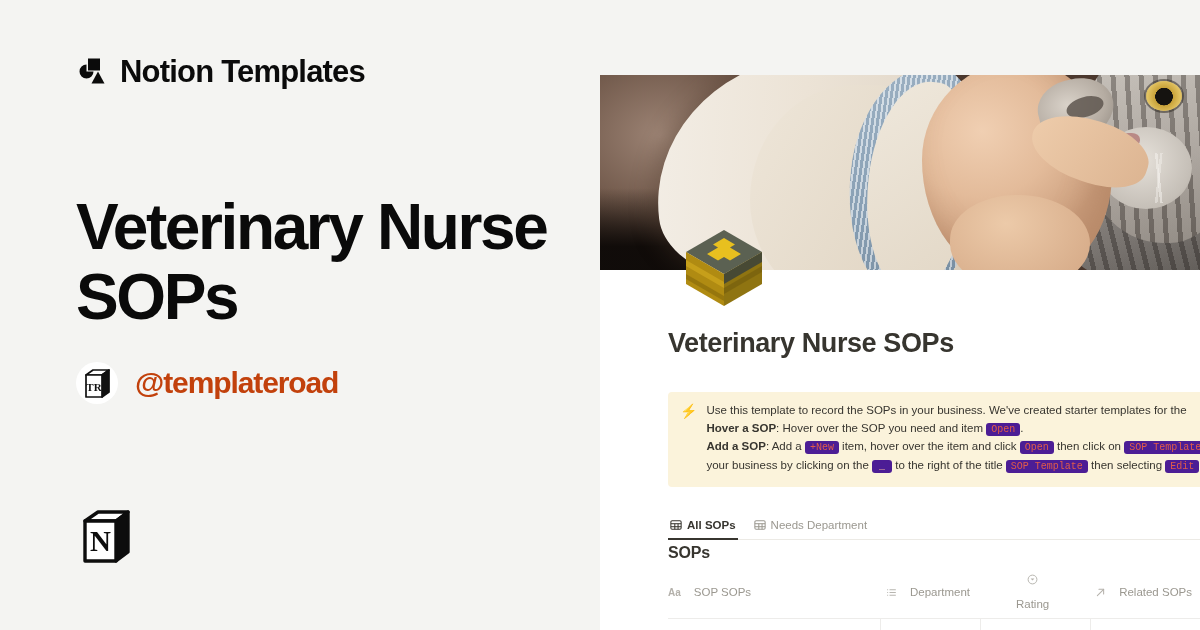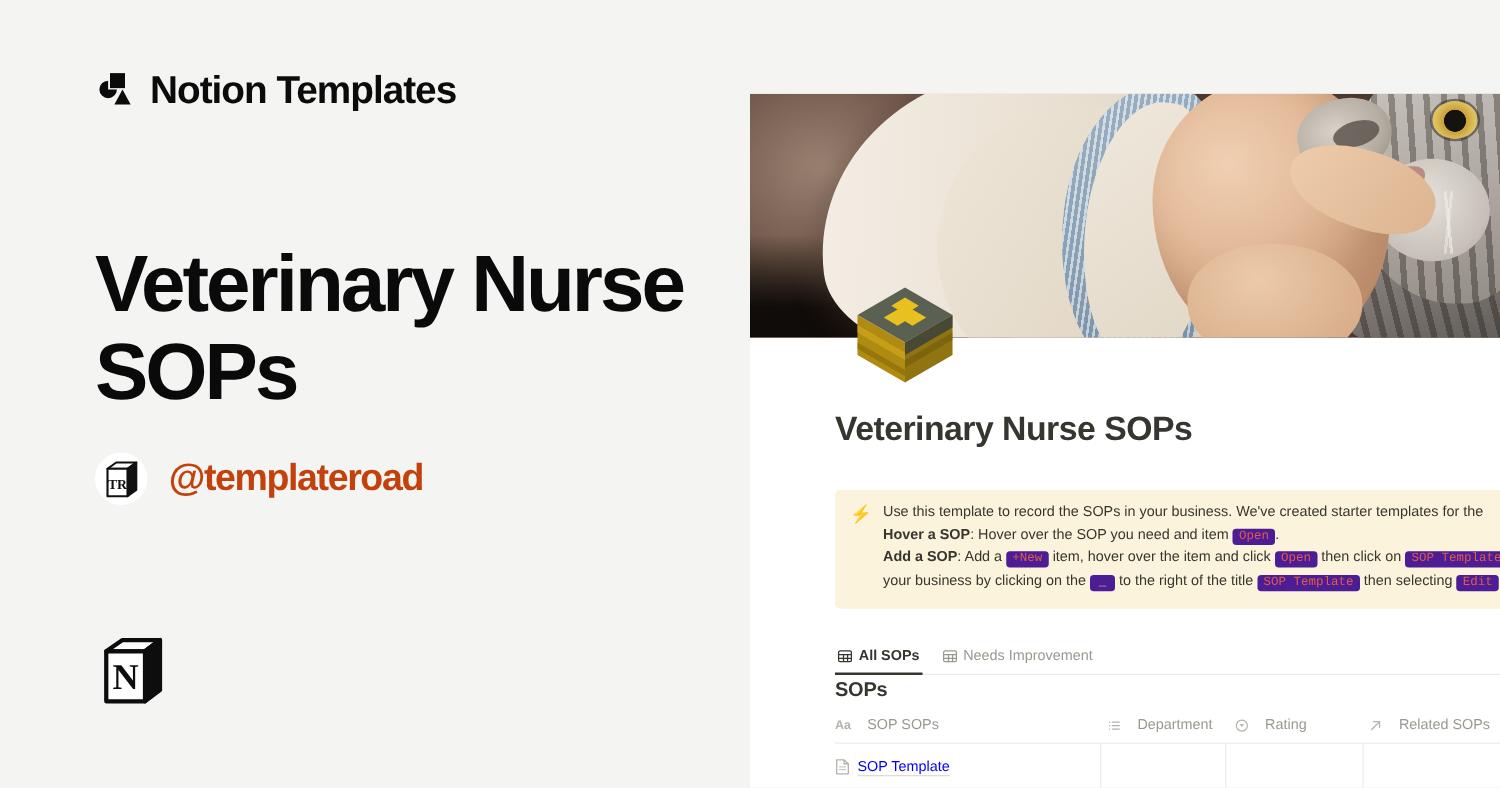--- a/index.html
+++ b/index.html
@@ -341,21 +341,21 @@
     align-items: center;
     gap: 6px;
     font-size: 11.5px;
     color: #37352f;
     padding-right: 8px;
     border-right: 1px solid #edecea;
   }
   .db-row .cell:last-child { border-right: none; }
   .db-head .cell.c1, .db-row .cell.c1 { width: 237px; }
   .db-head .cell.c2, .db-row .cell.c2 { width: 110px; padding-left: 10px; }
-  .db-head .cell.c3, .db-row .cell.c3 { width: 120px; padding-left: 10px; }
+  .db-head .cell.c3, .db-row .cell.c3 { width: 120px; padding-left: 10px; flex-direction: column; }
   .db-head .cell.c4, .db-row .cell.c4 { width: 120px; padding-left: 10px; }
   .db-row .cell.c1 { border-right: 1px solid #edecea; }
   .row-title { text-decoration: none; }
   .row-title span { border-bottom: 1px solid #dedcd7; }
 
   .ico { flex: 0 0 auto; display: inline-flex; }
 </style>
 </head>
 <body>
 
@@ -488,21 +488,21 @@
       <div class="tab">
         <span class="ticon">
           <svg width="12" height="12" viewBox="0 0 14 14" aria-hidden="true">
             <rect x="1" y="2" width="12" height="10" rx="1.5" fill="none" stroke="#9b9890" stroke-width="1.2"></rect>
             <line x1="1" y1="5.5" x2="13" y2="5.5" stroke="#9b9890" stroke-width="1.2"></line>
             <line x1="1" y1="9" x2="13" y2="9" stroke="#9b9890" stroke-width="1.2"></line>
             <line x1="5.6" y1="5.5" x2="5.6" y2="12" stroke="#9b9890" stroke-width="1.2"></line>
             <line x1="9.4" y1="5.5" x2="9.4" y2="12" stroke="#9b9890" stroke-width="1.2"></line>
           </svg>
         </span>
-        <span>Needs Improvement</span>
+        <span>Needs Department</span>
       </div>
     </div>
 
     <div class="db-title">SOPs</div>
 
     <div class="db-table">
       <div class="db-head">
         <div class="cell c1">
           <span class="ico" style="font-size:10px;color:#b4b1ab;font-weight:600;">Aa</span>
           <span>SOP SOPs</span>

